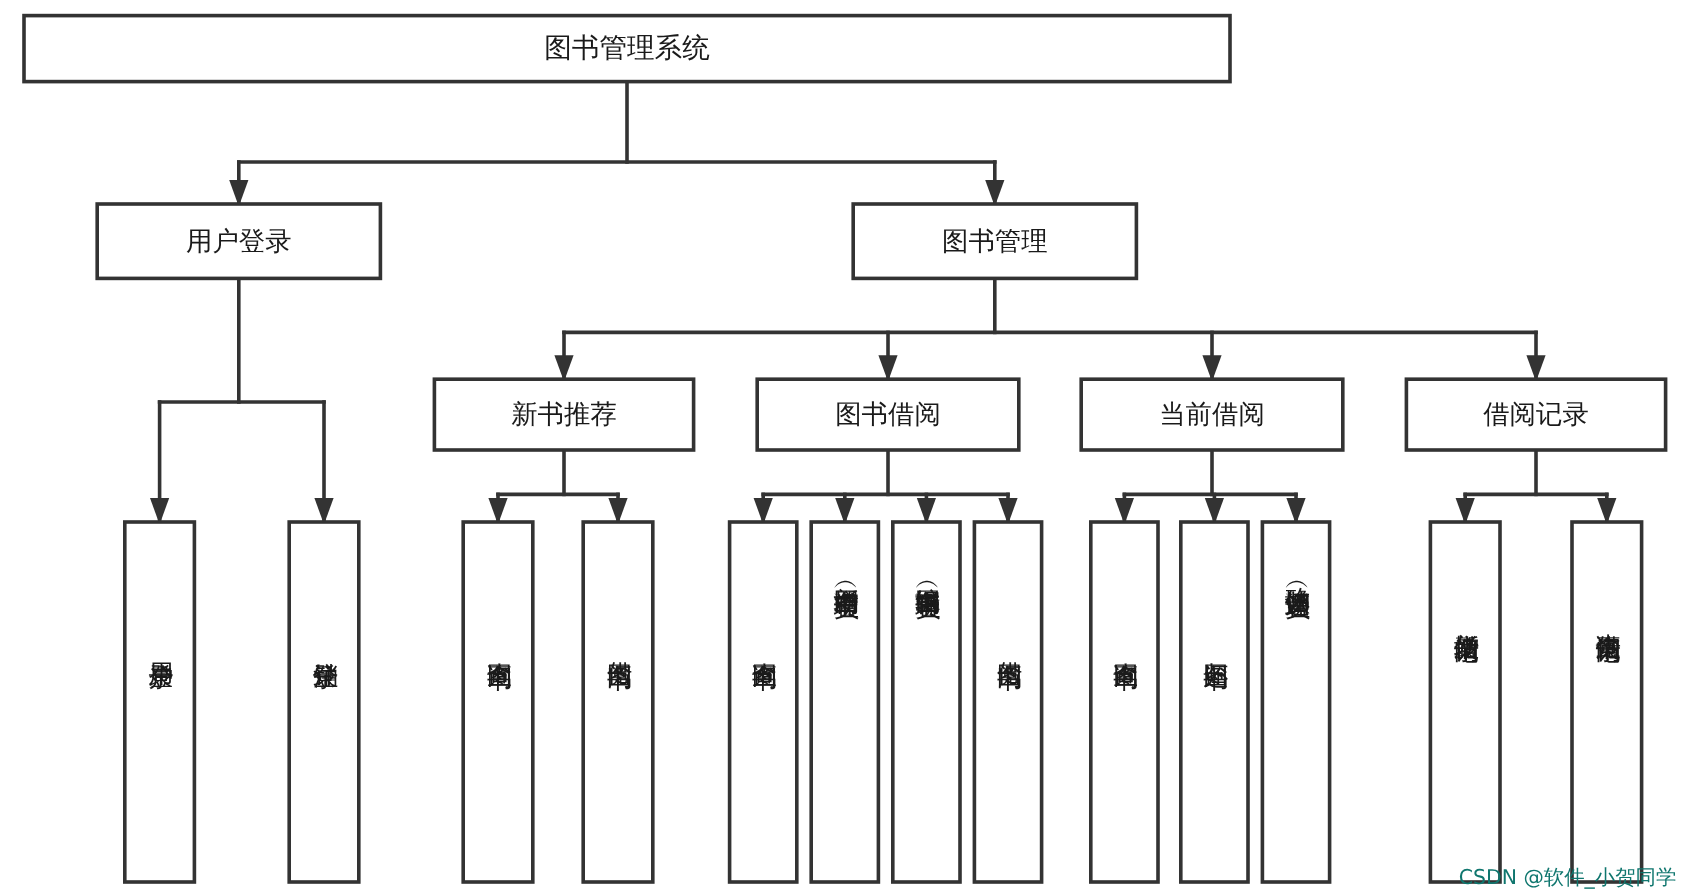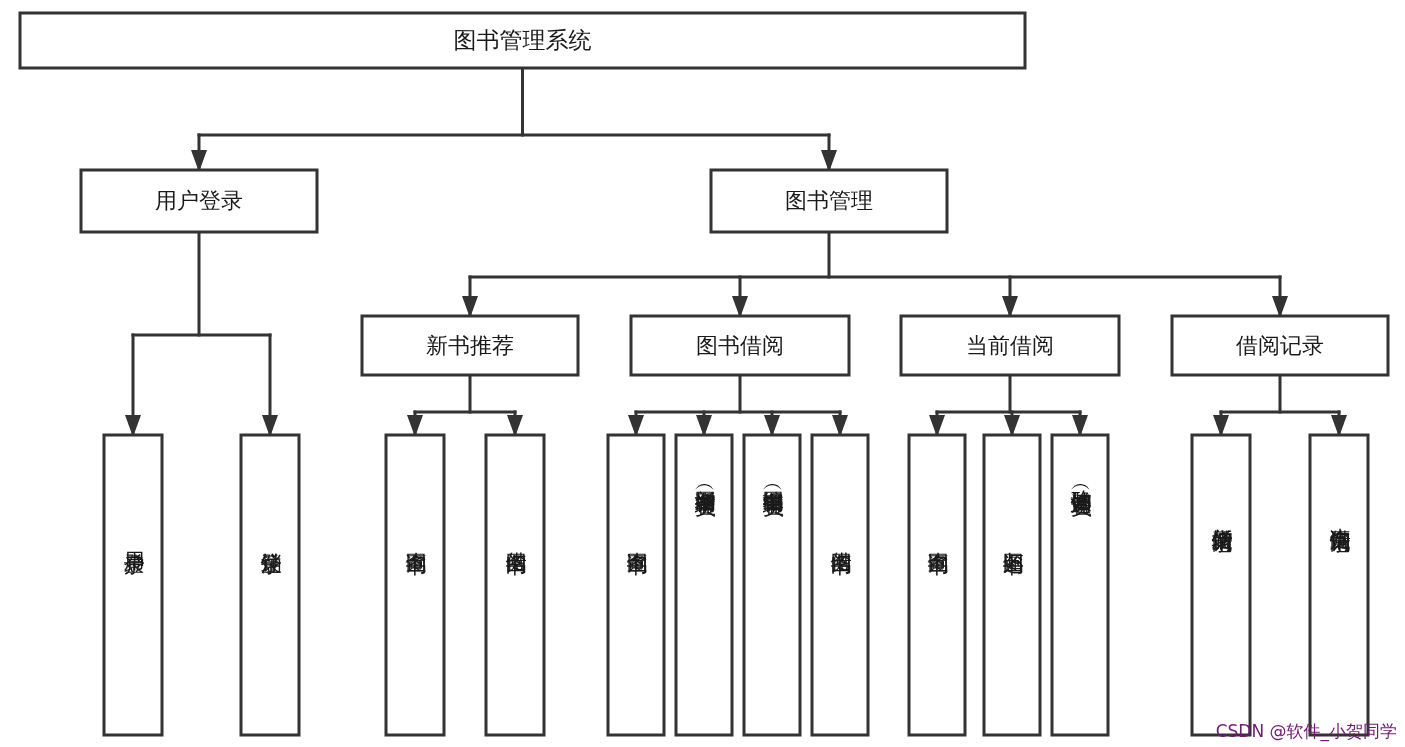--- a/index.html
+++ b/index.html
@@ -67,21 +67,21 @@
     letter-spacing: 1px;
     white-space: nowrap;
     pointer-events: none;
   }
   .watermark {
     position: absolute;
     right: 8px;
     bottom: 4px;
     font-family: "DejaVu Sans", "Liberation Sans", sans-serif;
     font-size: 17px;
-    color: #701a75;
+    color: #0f766e;
     white-space: nowrap;
   }
 </style>
 </head>
 <body>
 
 <div id="diagram-root">
 
   <svg class="diagram" viewBox="0 0 1405 747">
     <g id="connectors-layer">

